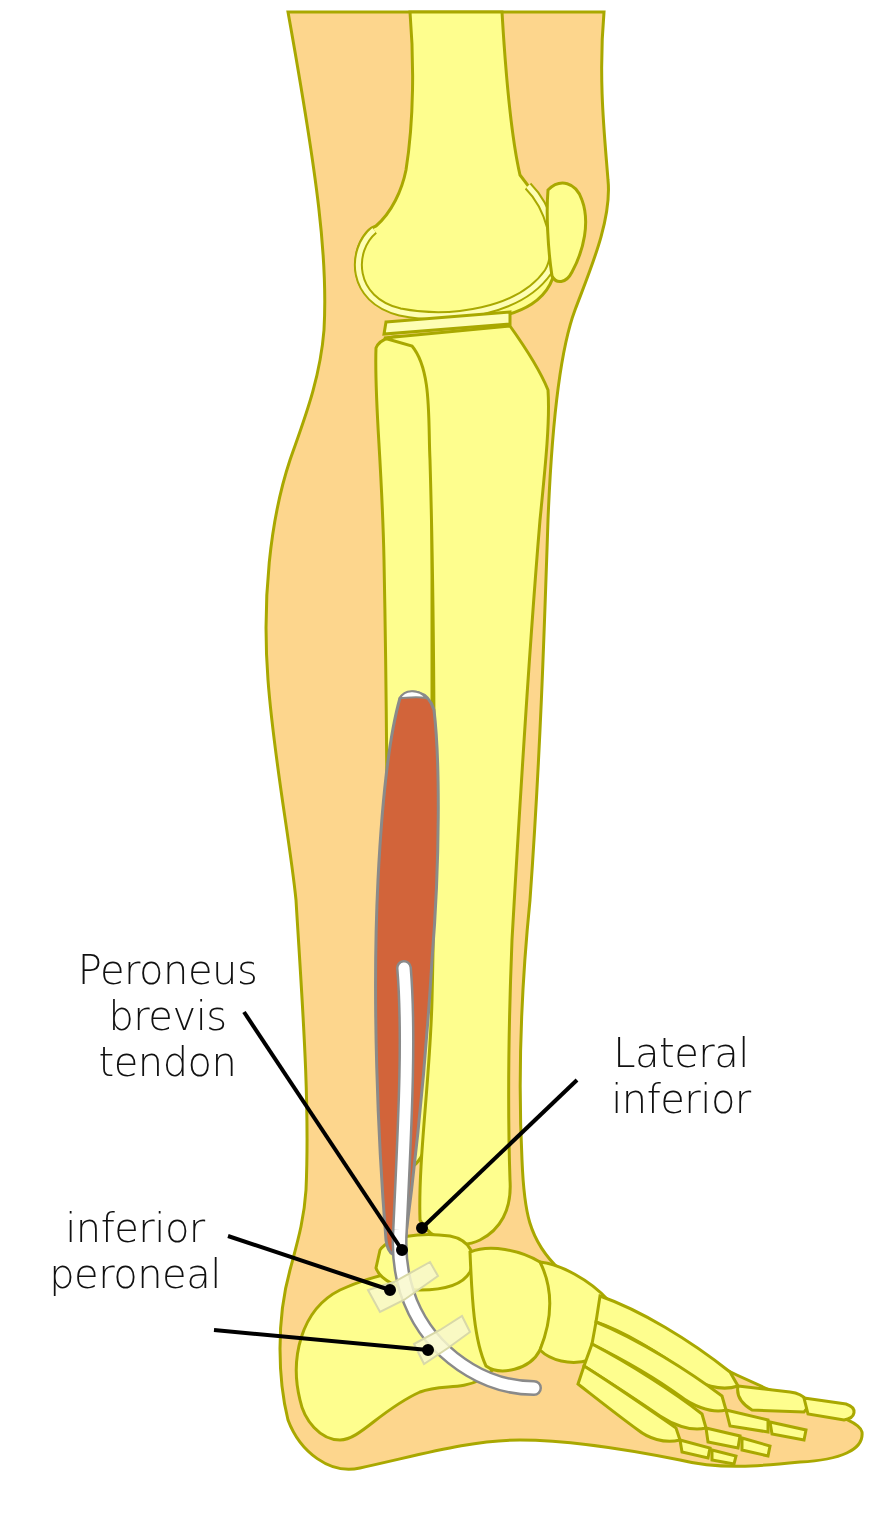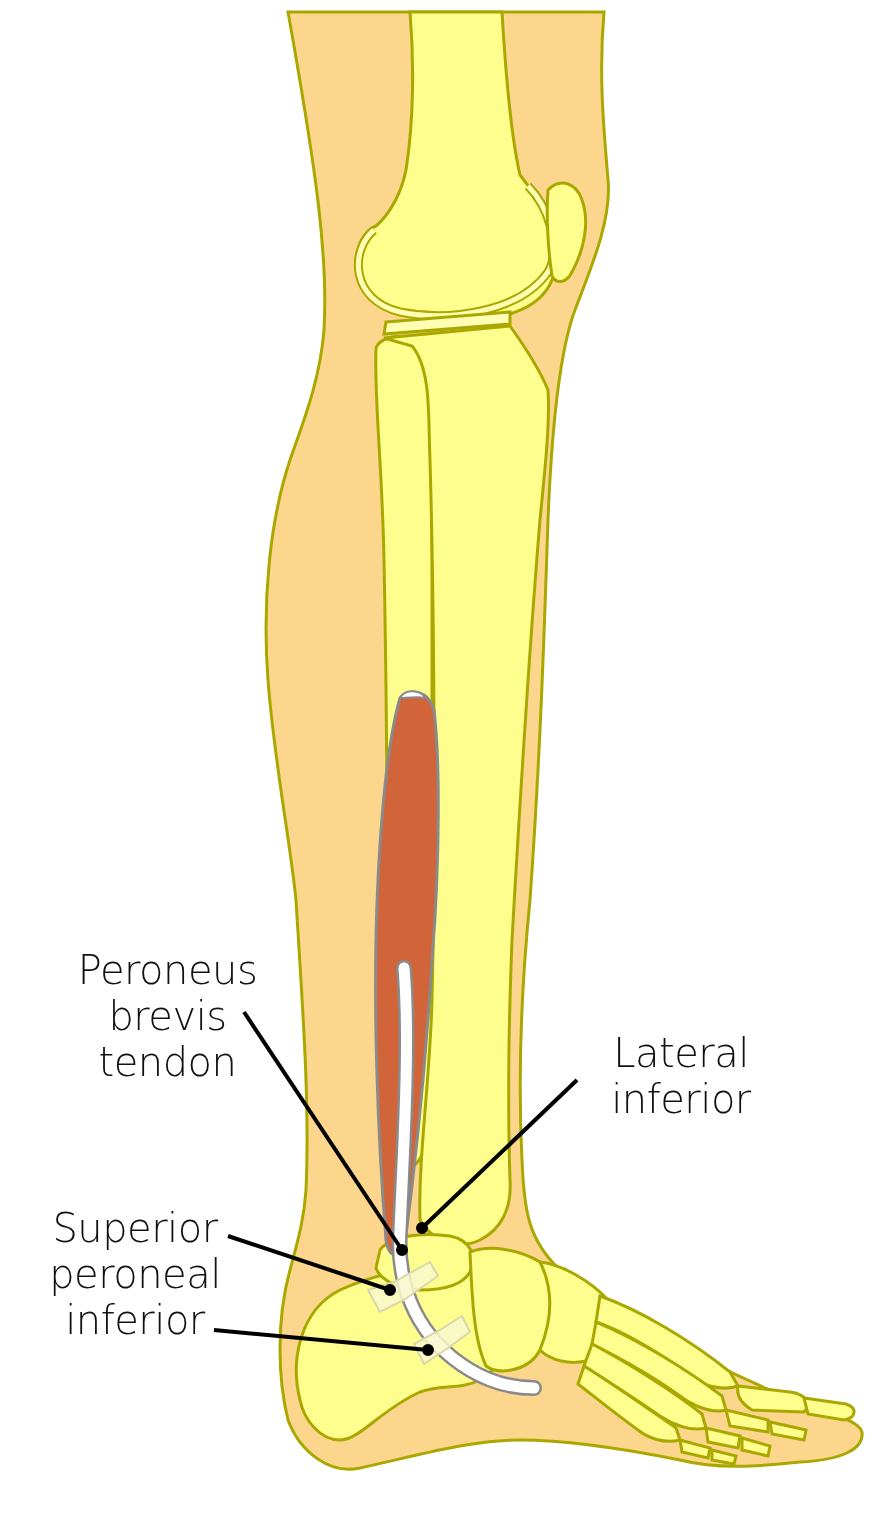--- a/index.html
+++ b/index.html
@@ -84,16 +84,15 @@
   <span>brevis</span>
   <span>tendon</span>
 </div>
 
 <div class="label" id="lbl-lateral">
   <span>Lateral</span>
   <span>inferior</span>
 </div>
 
 <div class="label" id="lbl-retinac">
-  <span>Superior</span>
+  <span>inferior</span>
   <span>peroneal</span>
-  <span>inferior</span>
 </div>
 
 </body></html>

